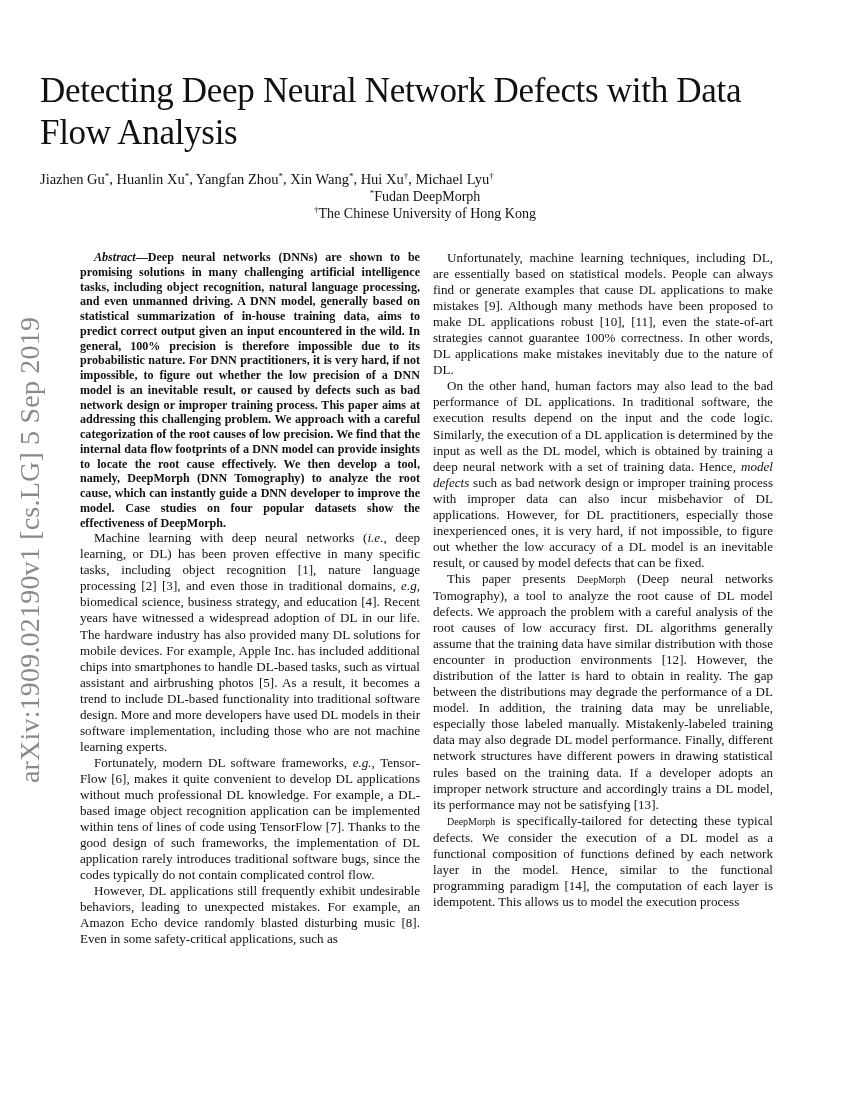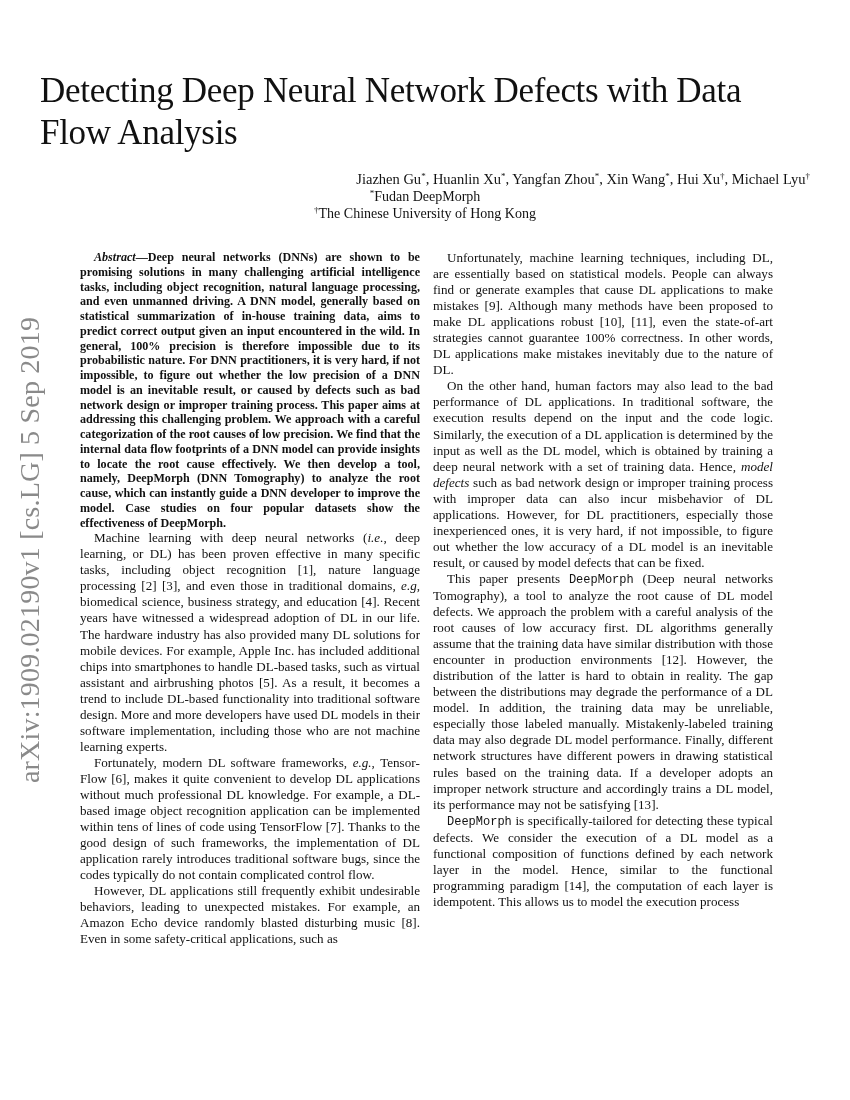--- a/index.html
+++ b/index.html
@@ -1,39 +1,39 @@
 <!DOCTYPE html>
 <html><head>
 <meta charset="utf-8">
 <style>
   html, body { margin: 0; padding: 0; background: #ffffff; }
   body { width: 850px; height: 1100px; position: relative; overflow: hidden;
          font-family: "Liberation Serif", "DejaVu Serif", serif; color: #111; }
   .title { position: absolute; top: 70px; left: 40px; width: 770px; text-align: left;
            font-size: 35px; line-height: 42px; font-weight: normal; margin: 0; letter-spacing: -0.3px; }
-  .authors { position: absolute; top: 170px; left: 40px; width: 770px; text-align: right;
+  .authors { position: absolute; top: 170px; left: 40px; width: 770px; text-align: left;
              font-size: 14.5px; line-height: 18px; }
   .affil { position: absolute; left: 40px; width: 770px; text-align: center; font-size: 14px; line-height: 18px; }
   .affil1 { top: 188px; }
   .affil2 { top: 205px; }
   sup { font-size: 9px; line-height: 0; vertical-align: 5px; }
   .sidebar { position: absolute; left: 8px; top: 300px; width: 44px; height: 500px; }
   .sidebar span { position: absolute; left: 22px; top: 250px; transform: translate(-50%, -50%) rotate(-90deg);
                   white-space: nowrap; font-size: 28px; color: #8a8a8a; letter-spacing: 0.2px; }
   .col { position: absolute; top: 250px; width: 340px; font-size: 13.1px; line-height: 16.05px;
          text-align: justify; hyphens: manual; }
   .col-left { left: 80px; }
   .col-right { left: 433px; }
   .abstract { font-weight: bold; font-size: 12.1px; line-height: 14.75px; text-indent: 14px; margin: 0; }
   .abstract .lab { font-style: italic; font-weight: bold; }
   .section-head { text-align: center; font-size: 13px; margin: 17px 0 3px 0; letter-spacing: 0.4px; }
   .section-head .sc { font-size: 10.5px; letter-spacing: 0.6px; }
   p.para { margin: 0; text-indent: 14px; }
   p.noindent { text-indent: 0; }
-  .sf { font-family: Liberation Mono, monospace; font-size: 12px; }
+  .sf { font-family: Liberation Serif, serif; font-size: 10px; }
   .it { font-style: italic; }
 </style>
 </head>
 <body>
 
 <h1 class="title">Detecting Deep Neural Network Defects with Data Flow Analysis</h1>
 
 <div class="authors">
   <span><span>Jiazhen Gu</span><sup>*</sup></span>,
   <span><span>Huanlin Xu</span><sup>*</sup></span>,

